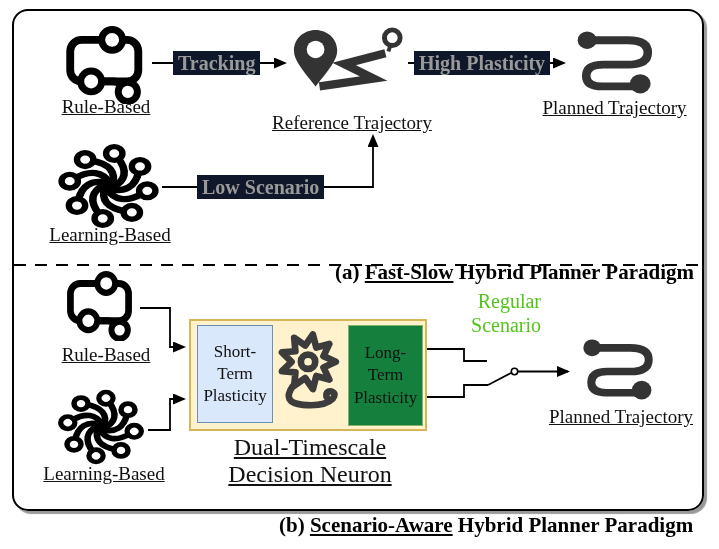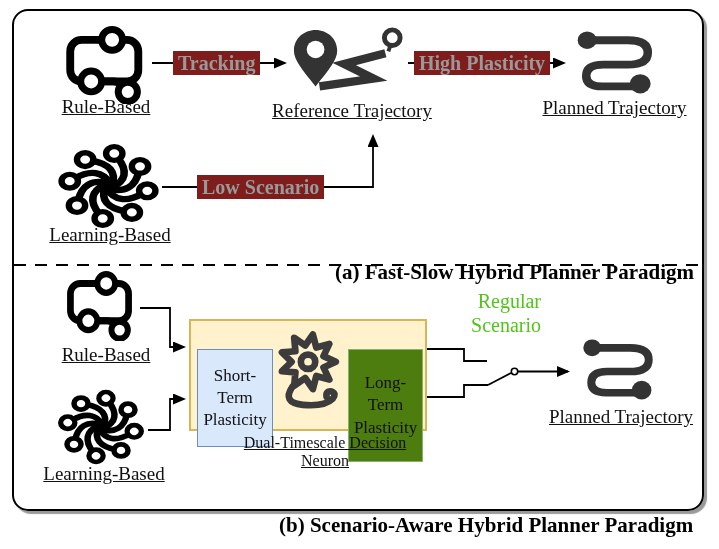--- a/index.html
+++ b/index.html
@@ -11,29 +11,29 @@
     position:absolute;left:12px;top:9px;width:688px;height:498px;
     border:2.5px solid #000;border-radius:16px;
     box-shadow:3px 3px 1px rgba(0,0,0,0.4);
     background:transparent;
   }
   svg.overlay{position:absolute;left:0;top:0;width:719px;height:549px;}
   svg.icon{position:absolute;}
   .lbl{position:absolute;font-size:19px;text-align:center;line-height:1.12;color:#111;text-decoration:underline;}
   .edge{
     position:absolute;font-weight:bold;font-size:20px;color:#999999;
-    background:#7f1d1d;padding:0 5px;line-height:24px;white-space:nowrap;
+    background:#0f172a;padding:0 5px;line-height:24px;white-space:nowrap;
   }
   .caption{position:absolute;font-weight:bold;font-size:21px;white-space:pre;color:#000;}
-  .caption .u{}
+  .caption .u{text-decoration:underline;}
   .box{position:absolute;box-sizing:border-box;display:flex;align-items:center;justify-content:center;text-align:center;}
   .neuron-outer{left:189px;top:319px;width:238px;height:112px;background:#fff2cc;border:2px solid #d6b656;}
-  .plasticity{font-size:17px;line-height:1.3;padding:14px;margin-top:24px;}
+  .plasticity{font-size:17px;line-height:1.3;padding:14px;}
   .short-term{left:197px;top:325px;width:76px;height:98px;background:#dae8fc;border:1.5px solid #6c8ebf;}
-  .long-term{left:348px;top:325px;width:75px;height:113px;background:#4d7c0f;border:1.5px solid #82b366;}
+  .long-term{left:348px;top:325px;width:75px;height:101px;background:#15803d;border:1.5px solid #82b366;}
   .scn{position:absolute;font-size:20px;text-align:right;line-height:1.18;}
   .scn.regular{color:#52c41a;}
   .scn.longtail{color:#f56c6c;}
 </style>
 </head>
 <body>
 
 <div class="canvas">
 
   <div class="outer-border"></div>
@@ -70,21 +70,21 @@
   </svg>
   <div class="lbl" style="left:40px;top:96px;width:132px">Rule-Based</div>
 
   <svg class="icon" style="left:290px;top:27px;width:118px;height:76px" viewBox="0 0 120 78" preserveAspectRatio="none">
     <path d="M26 3 C14 3 4 12 4 24 C4 34 12 43 26 61 C40 43 48 34 48 24 C48 12 38 3 26 3 Z" fill="#333"></path>
     <circle cx="26" cy="23" r="9" fill="#fff"></circle>
     <path d="M30 61 L85 53 L55 38 L97 27" fill="none" stroke="#333" stroke-width="8.5"></path>
     <line x1="100" y1="25" x2="102.5" y2="18" stroke="#333" stroke-width="4"></line>
     <circle cx="104" cy="11" r="8" fill="#fff" stroke="#333" stroke-width="5"></circle>
   </svg>
-  <div class="lbl" style="left:272px;top:100px;width:160px">Reference Trajectory</div>
+  <div class="lbl" style="left:272px;top:112px;width:160px">Reference Trajectory</div>
 
   <svg class="icon" style="left:572px;top:28px;width:90px;height:68px" viewBox="0 0 95 78" preserveAspectRatio="none">
     <path d="M16 14 H59 Q80 14 80 28 Q80 42 59 42 H33 Q15 42 15 55 Q15 67 32 67 H70" fill="none" stroke="#333" stroke-width="9" stroke-linecap="round"></path>
     <circle cx="16" cy="14" r="10" fill="#333"></circle>
     <circle cx="72" cy="64" r="11" fill="#333"></circle>
   </svg>
   <div class="lbl" style="left:527px;top:97px;width:175px">Planned Trajectory</div>
 
   <svg class="icon" style="left:56px;top:142px;width:105px;height:88px" viewBox="-45 -45 90 90" preserveAspectRatio="none">
     <g fill="none" stroke="#000">
@@ -186,21 +186,21 @@
   <div class="box plasticity long-term">Long-Term Plasticity</div>
 
   <svg class="icon" style="left:269px;top:331px;width:74px;height:80px" viewBox="-36 -36 72 78" preserveAspectRatio="none">
     <g transform="translate(2,-6)" fill="none" stroke="#3c3c3c" stroke-linejoin="round">
       <path stroke-width="6.5" d="M27 0 L15 5.5 L20.7 17.4 L8 13.9 L4.7 26.6 L-2.8 15.8 L-13.5 23.4 L-12.3 10.3 L-25.4 9.2 L-16 0 L-25.4 -9.2 L-12.3 -10.3 L-13.5 -23.4 L-2.8 -15.8 L4.7 -26.6 L8 -13.9 L20.7 -17.4 L15 -5.5 Z"></path>
       <circle cx="0" cy="0" r="7" stroke-width="6.5"></circle>
     </g>
     <path d="M-13 18 Q-24 34 -3 36 Q18 38 26 30 Q30 25 25 23 Q19 22 20 28" fill="none" stroke="#3c3c3c" stroke-width="6.5" stroke-linecap="round"></path>
   </svg>
 
-  <div class="lbl" style="left:234px;top:434px;width:182px;font-size:16px">Dual-Timescale Decision Neuron</div>
+  <div class="lbl" style="left:219px;top:434px;width:182px;font-size:24px">Dual-Timescale Decision Neuron</div>
 
   <div class="scn regular" style="left:436px;top:290px;width:105px">Regular Scenario</div>
 
   <svg class="icon" style="left:578px;top:336px;width:84px;height:66px" viewBox="0 0 95 78" preserveAspectRatio="none">
     <path d="M16 14 H59 Q80 14 80 28 Q80 42 59 42 H33 Q15 42 15 55 Q15 67 32 67 H70" fill="none" stroke="#333" stroke-width="9" stroke-linecap="round"></path>
     <circle cx="16" cy="14" r="10" fill="#333"></circle>
     <circle cx="72" cy="64" r="11" fill="#333"></circle>
   </svg>
   <div class="lbl" style="left:536px;top:406px;width:170px">Planned Trajectory</div>
 

